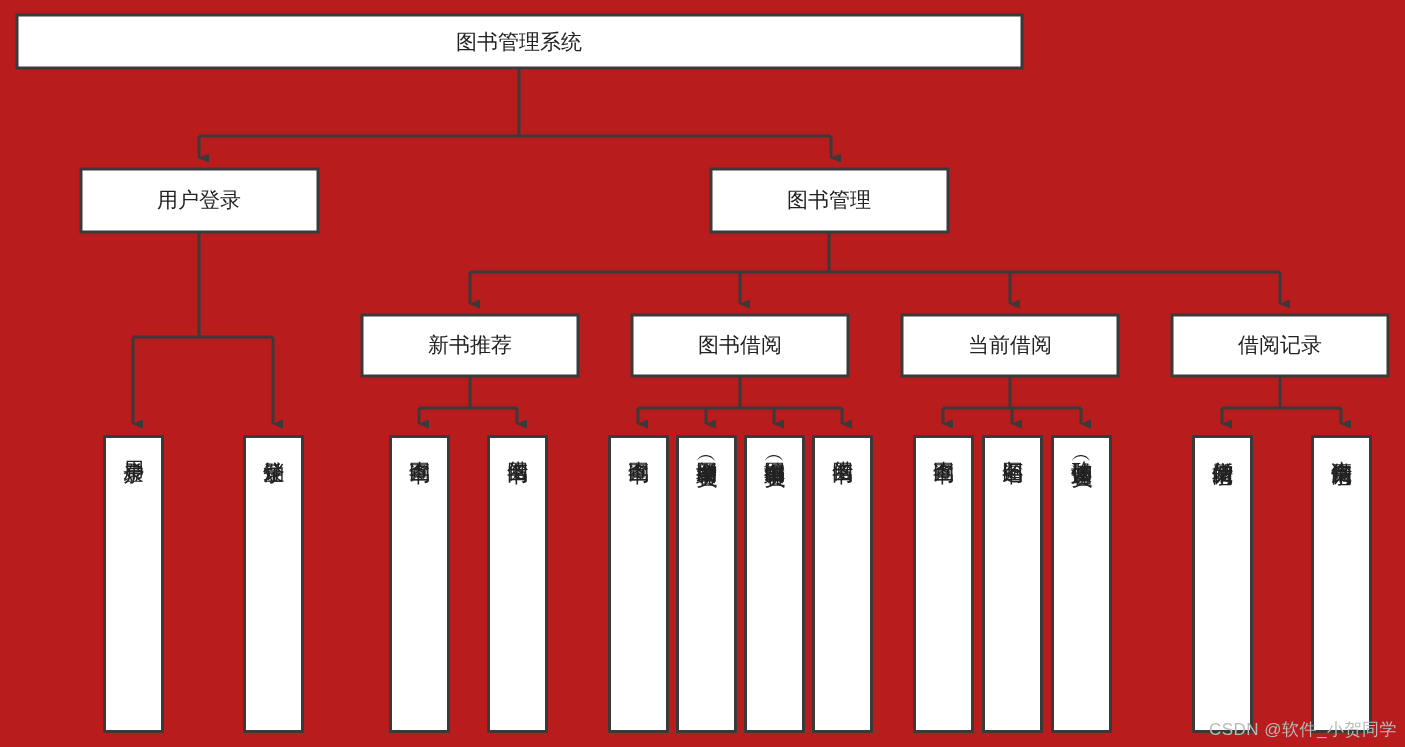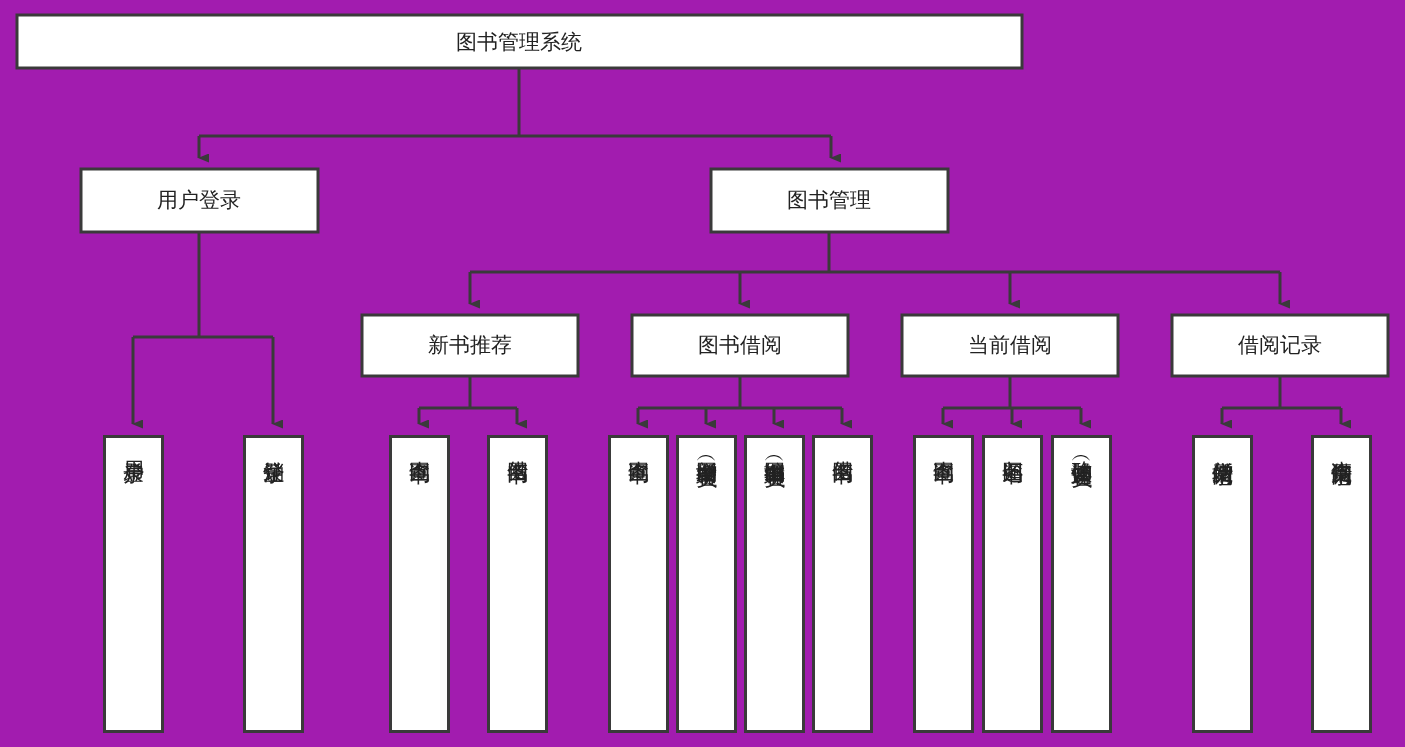--- a/index.html
+++ b/index.html
@@ -1,18 +1,18 @@
 <!DOCTYPE html>
 <html><head>
 <meta charset="utf-8">
 <style>
   html,body{margin:0;padding:0;background:#ffffff;}
   body{width:1405px;height:747px;overflow:hidden;
        font-family:"Liberation Sans","DejaVu Sans",sans-serif;}
-  #diagram-root{position:relative;width:1405px;height:747px;background:#a21caf;}
+  #diagram-root{position:relative;width:1405px;height:747px;background:#b91c1c;}
   svg#flow{position:absolute;left:0;top:0;width:1405px;height:747px;}
   .node-rect{fill:#ffffff;stroke:#3a3a3a;stroke-width:3;}
   .conn{stroke:#3a3a3a;stroke-width:3;fill:none;stroke-linecap:butt;}
   .node-label{font-family:"Liberation Sans","DejaVu Sans",sans-serif;
               fill:#222;font-size:21px;text-anchor:middle;dominant-baseline:middle;}
   .vert-box{position:absolute;box-sizing:border-box;border:3px solid #3a3a3a;
             background:#fff;display:flex;align-items:flex-start;justify-content:center;}
   .vert-text{writing-mode:vertical-rl;text-orientation:upright;
              font-size:21px;color:#222;line-height:1.06;letter-spacing:1px;
              padding-top:6px;white-space:nowrap;
@@ -152,14 +152,15 @@
   <div class="vert-box" style="left:1051px;top:435px;width:61px;height:298px;">
     <span class="vert-text">确认归还（管理员）</span>
   </div>
   <div class="vert-box" style="left:1192px;top:435px;width:61px;height:298px;">
     <span class="vert-text">新增借阅记录</span>
   </div>
   <div class="vert-box" style="left:1311px;top:435px;width:61px;height:298px;">
     <span class="vert-text">查询借阅记录</span>
   </div>
 
+  <div class="watermark">CSDN @软件_小贺同学</div>
 
 </div>
 
 </body></html>

